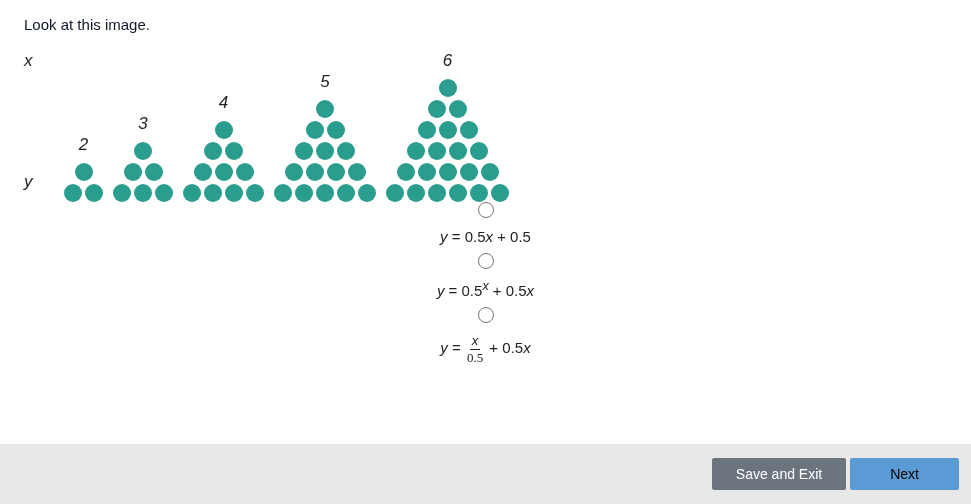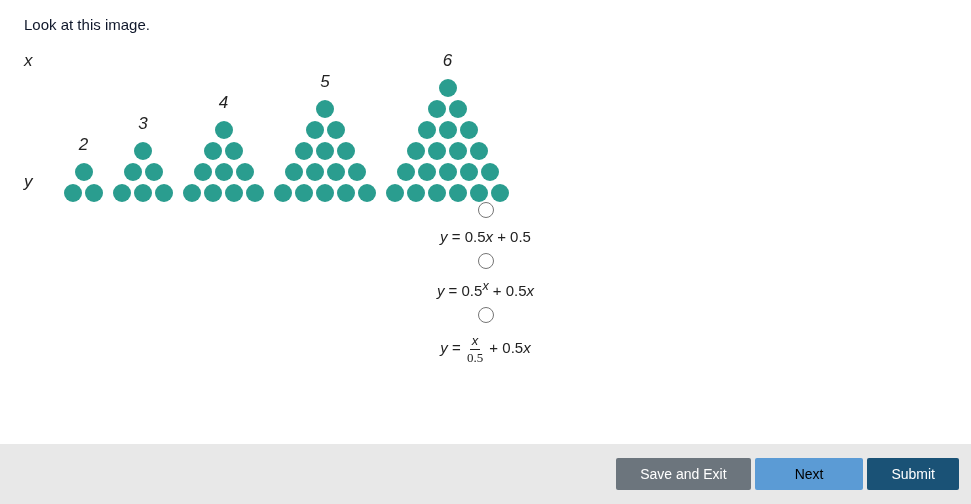--- a/index.html
+++ b/index.html
@@ -344,14 +344,13 @@
             <span class="den">0.5</span>
           </span> + 0.5<em>x</em>
       </span>
     </label>
   </div>
 </div>
 
 <div class="footer">
   <button class="btn-save">Save and Exit</button>
   <button class="btn-next">Next</button>
-  <button class="btn-submit">Submit</button>
 </div>
 
 </body></html>

